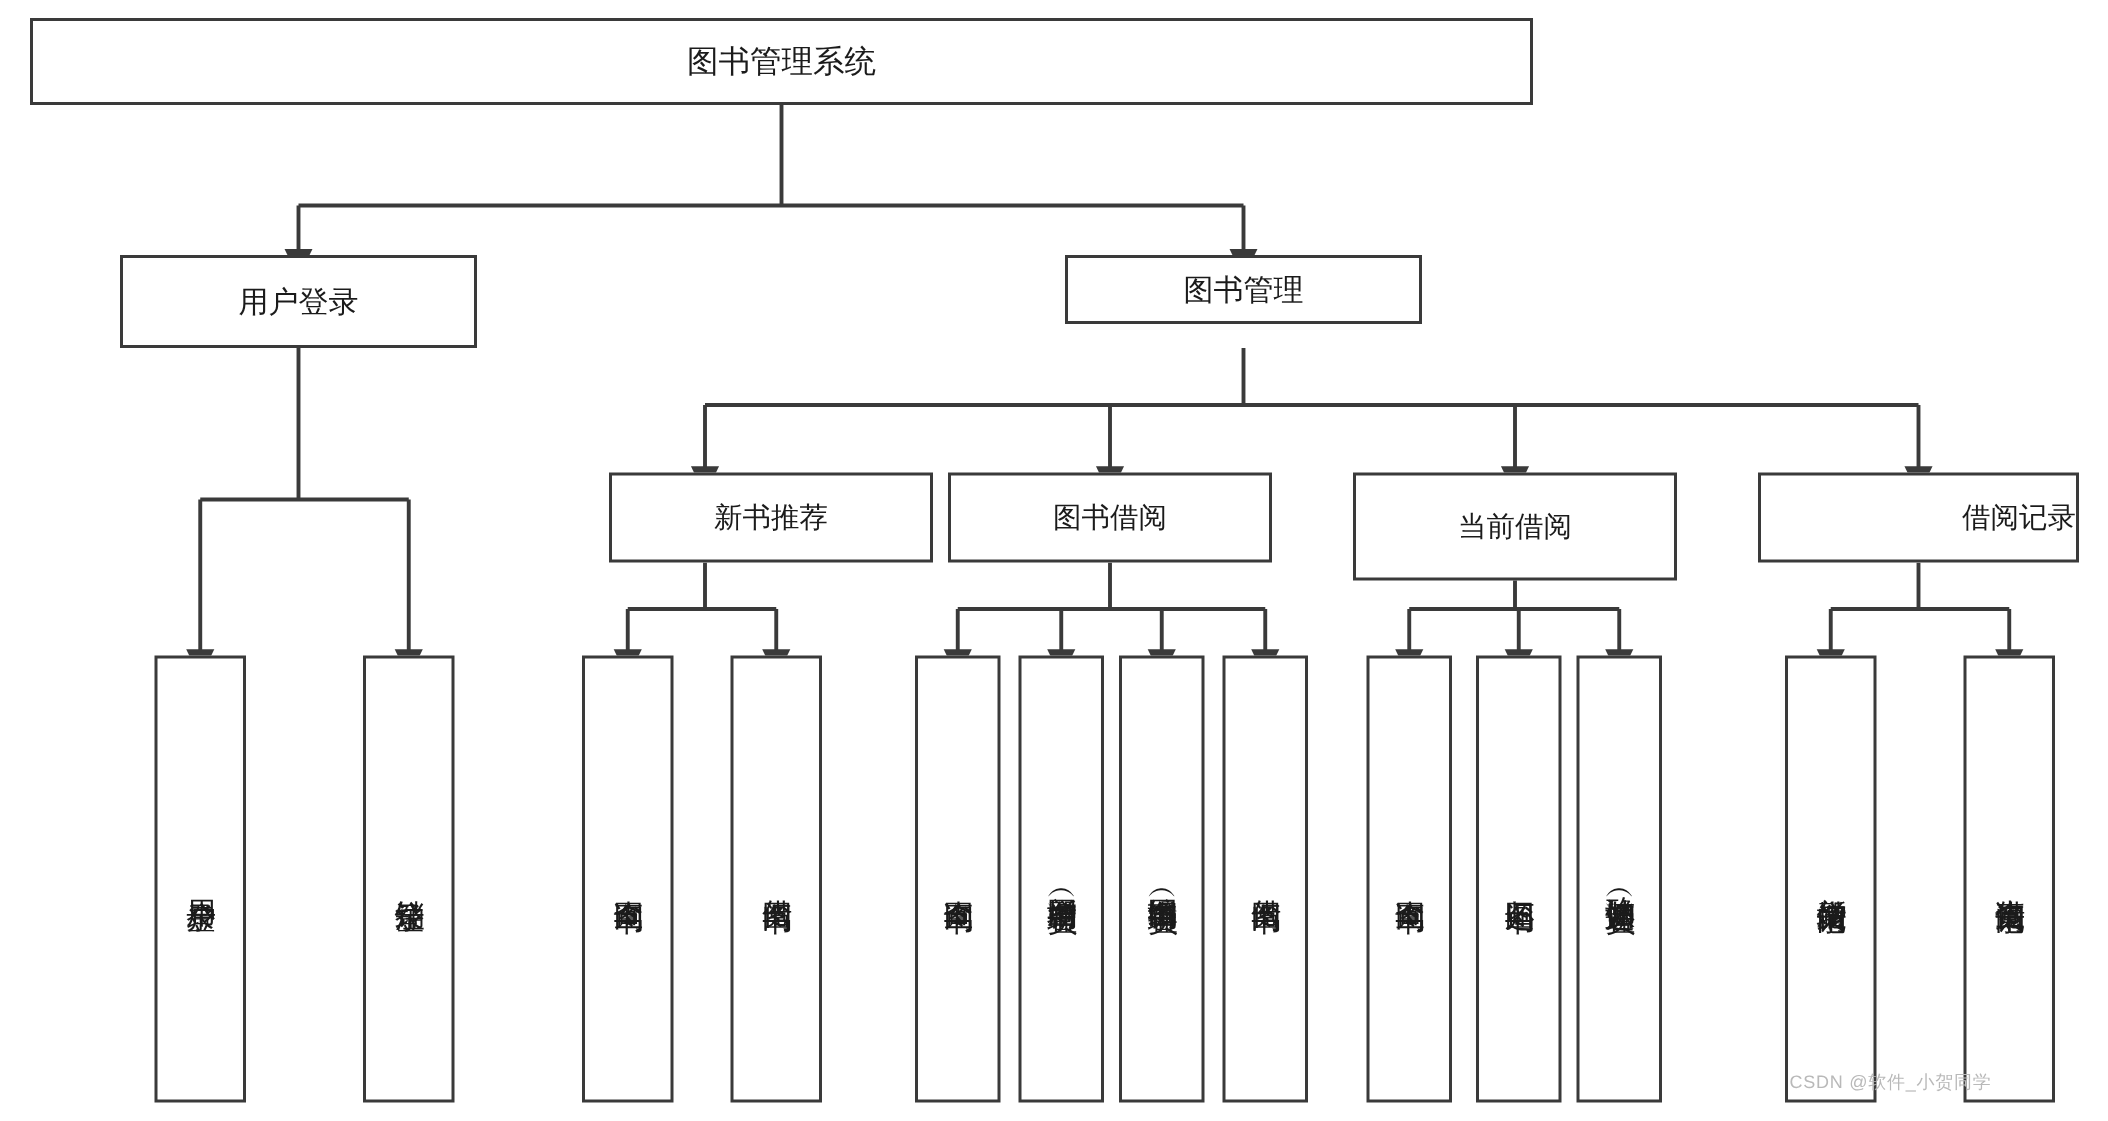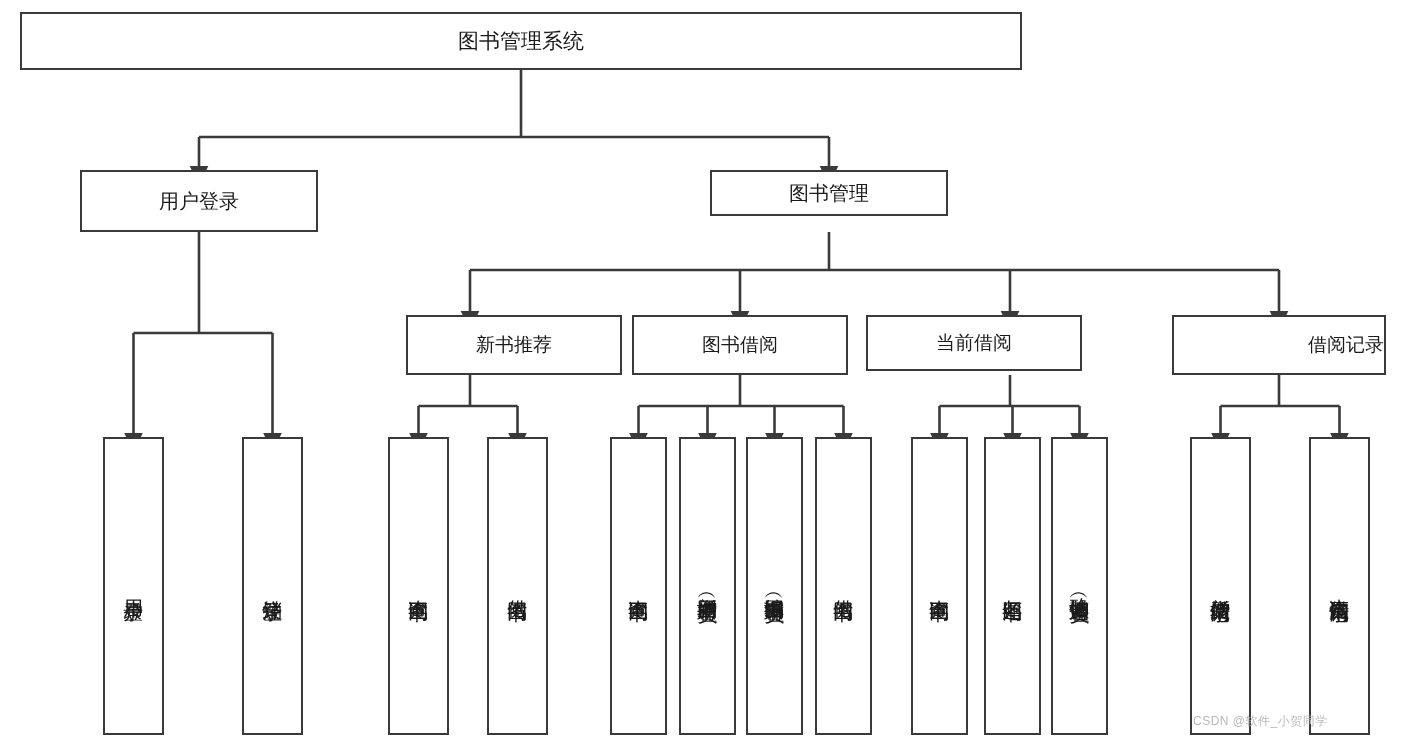--- a/index.html
+++ b/index.html
@@ -77,21 +77,21 @@
       </div>
       <div class="node lvl2" style="left: 710px; top: 170px; width: 238px; height: 46px;">
         <span class="lbl">图书管理</span>
       </div>
       <div class="node lvl3" style="left: 362px; top: 315px; width: 216px; height: 60px; margin-left: 44px;">
         <span class="lbl">新书推荐</span>
       </div>
       <div class="node lvl3" style="left: 632px; top: 315px; width: 216px; height: 60px; justify-content: center;">
         <span class="lbl">图书借阅</span>
       </div>
-      <div class="node lvl3" style="left: 866px; top: 315px; width: 216px; height: 56px;">
+      <div class="node lvl3" style="left: 902px; top: 315px; width: 216px; height: 72px;">
         <span class="lbl">当前借阅</span>
       </div>
       <div class="node lvl3" style="left: 1172px; top: 315px; width: 214px; height: 60px; justify-content: flex-end;">
         <span class="lbl">借阅记录</span>
       </div>
       <div class="node leaf" style="left: 103px; top: 437px; width: 61px; height: 298px;">
         <span class="lbl">用户登录</span>
       </div>
       <div class="node leaf" style="left: 242px; top: 437px; width: 61px; height: 298px;">
         <span class="lbl">注销登录</span>

